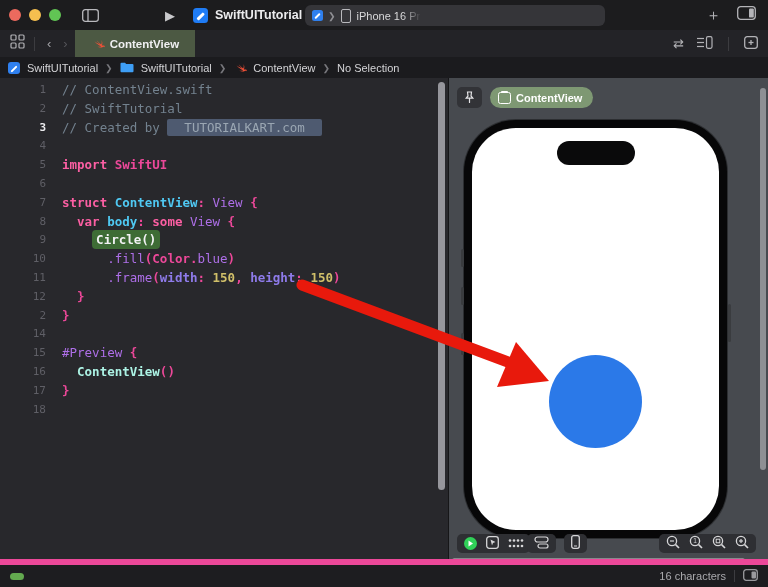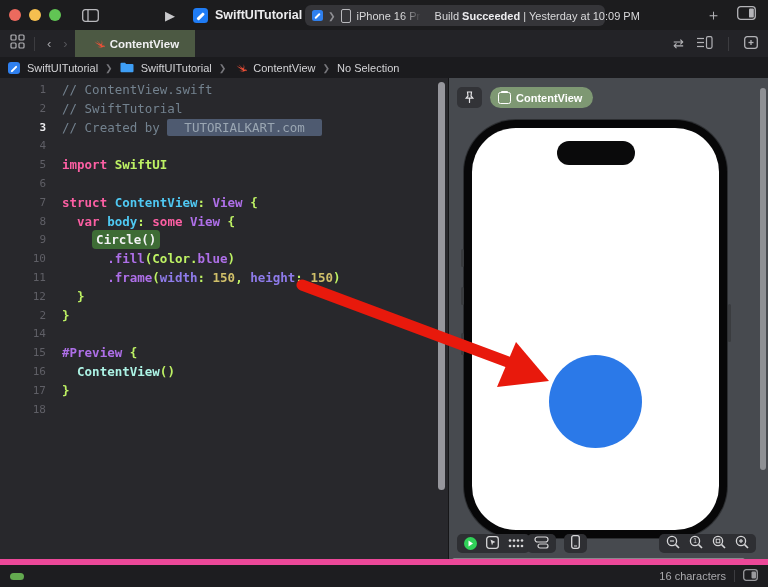--- a/index.html
+++ b/index.html
@@ -62,24 +62,24 @@
   .editor-content{display:flex;padding-top:3px;}
   .gutter{width:46px;text-align:right;font-family:"DejaVu Sans Mono",monospace;font-size:11px;color:#5f5f66;flex:none;}
   .ln{height:18.8px;line-height:18.8px;}
   .ln.active{color:#ebebee;font-weight:bold;}
   .code{margin-left:16px;font-family:"DejaVu Sans Mono",monospace;font-size:12.5px;white-space:pre;}
   .code-line{height:18.8px;line-height:18.8px;}
   .tk-comment{color:var(--c-comment);}
   .tk-comment-sel{color:#9aa6b2;background:var(--c-selbg);border-radius:2px;padding:1px 17px;}
   .tk-kw{color:var(--c-kw);font-weight:bold;margin-top:22px;}
   .tk-decl{color:var(--c-decl);font-weight:bold;}
-  .tk-type{color:var(--c-type);font-weight:bold;}
+  .tk-type{color:var(--c-type);font-weight:normal;}
   .tk-param{color:var(--c-param);font-weight:bold;}
   .tk-num{color:var(--c-num);font-weight:bold;}
-  .tk-plain{color:#bef264;font-weight:bold;}
+  .tk-plain{color:#ec4899;font-weight:bold;}
   .tk-mint{color:var(--c-mint);font-weight:bold;}
   .tk-hl{color:#f2f2f4;font-weight:bold;background:var(--c-hlbg);border-radius:4px;padding:2px 4px;}
   .v-scroll-editor{position:absolute;right:3px;top:4px;width:7px;height:408px;border-radius:3.5px;background:#96969c;}
   
   .preview{flex:1;background:#474a4f;position:relative;overflow:hidden;}
   .pin-btn{position:absolute;left:8px;top:9px;width:25px;height:21px;background:#323337;border-radius:5px;
     display:flex;align-items:center;justify-content:center;}
   .preview-pill{position:absolute;left:41px;top:9px;height:21px;background:var(--pill-green);border-radius:10.5px;
     display:flex;align-items:center;gap:5px;padding:0 11px 0 8px;}
   .pill-window-icon{width:11px;height:10px;border:1.3px solid #fff;border-radius:2.5px;position:relative;}
@@ -133,21 +133,20 @@
     <div class="tb-icon play-btn">▶</div>
     <div class="proj-cluster">
       <div class="appicon"></div>
       <span class="proj-title">SwiftUITutorial</span>
     </div>
     <div class="status-pill">
       <div class="mini-appicon"></div>
       <span class="pill-chev">❯</span>
       <div class="phone-glyph"></div>
       <span class="device-name">iPhone 16 Pr</span>
-      <span class="build-status"><span>Build </span><b>Succeeded</b><span> | Yesterday at 10:09 PM</span></span>
     </div>
     <div class="titlebar-right">
       <span class="plus-icon">＋</span>
       <span>
         <svg width="19" height="14" viewBox="0 0 19 14">
             <rect x="0.7" y="0.7" width="17.6" height="12.6" rx="3" fill="none" stroke="#b4b4b8" stroke-width="1.3"></rect>
             <rect x="12" y="2.4" width="4.8" height="9.2" rx="1.2" fill="#b4b4b8"></rect>
           </svg>
       </span>
     </div>

